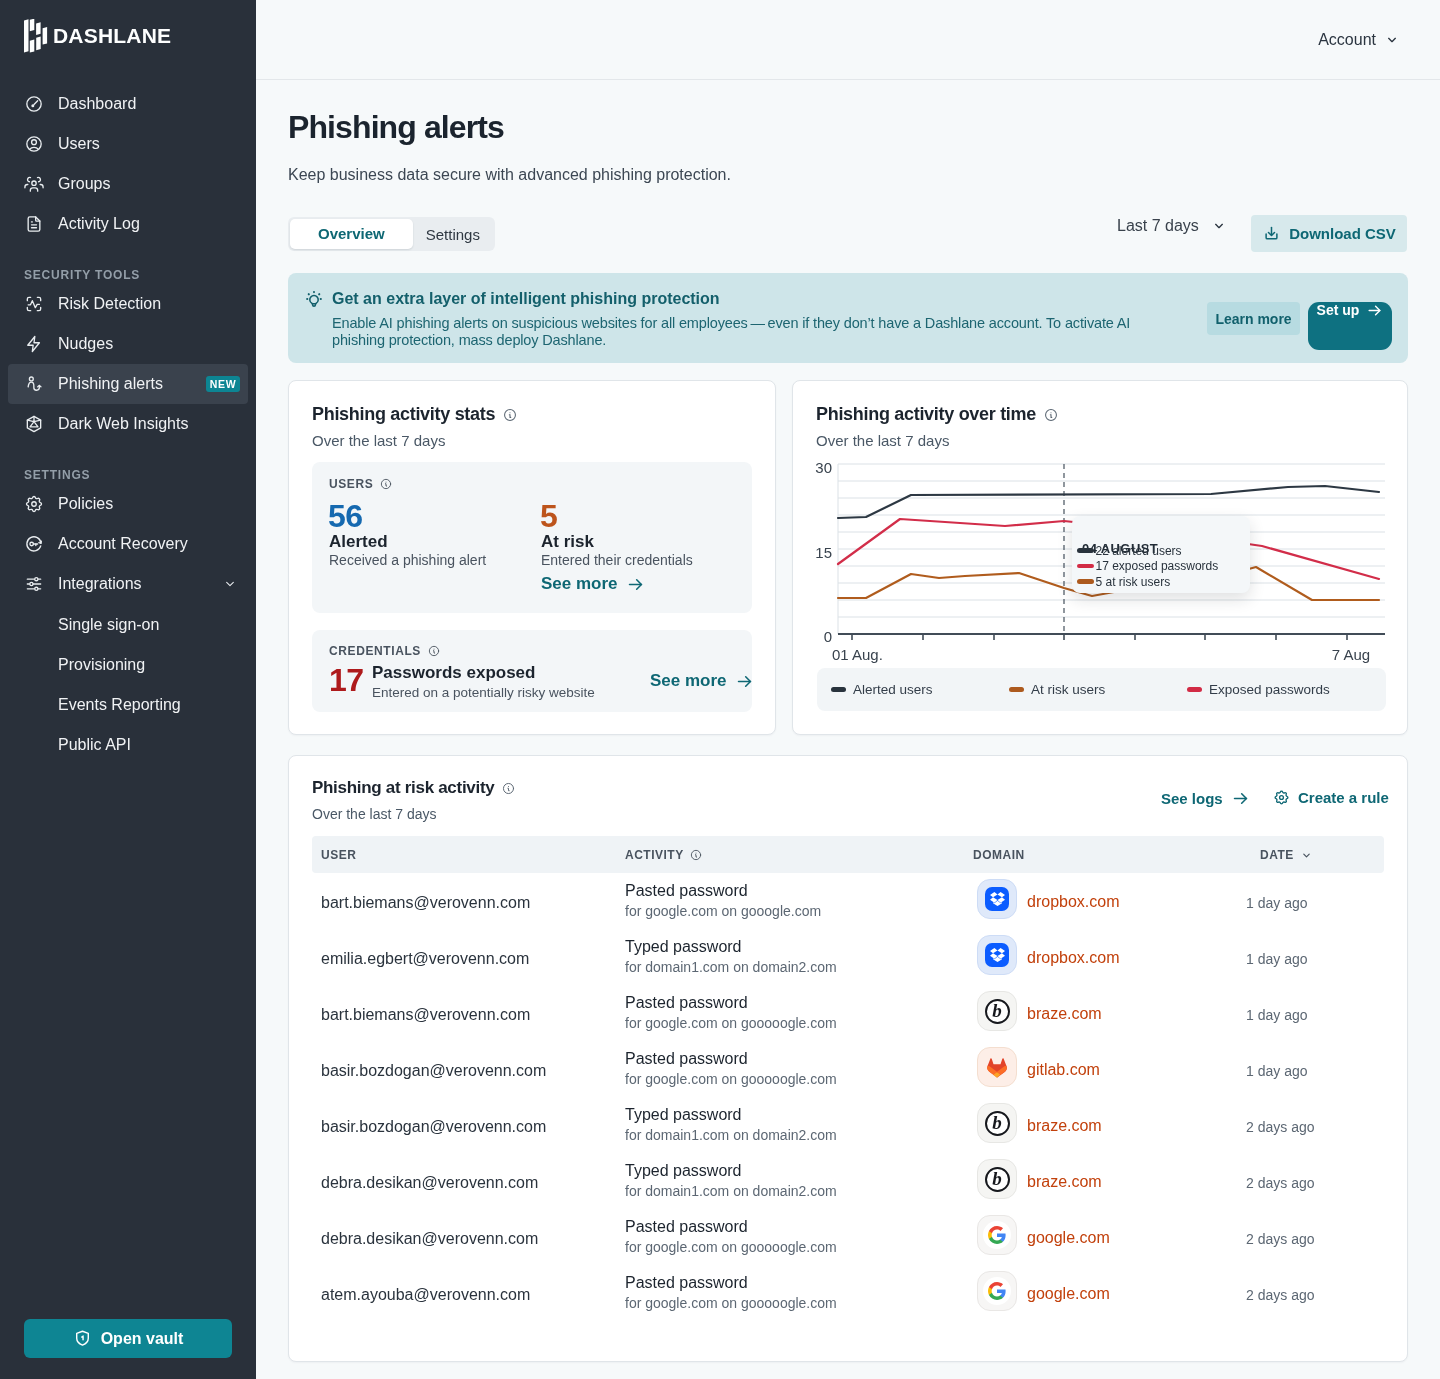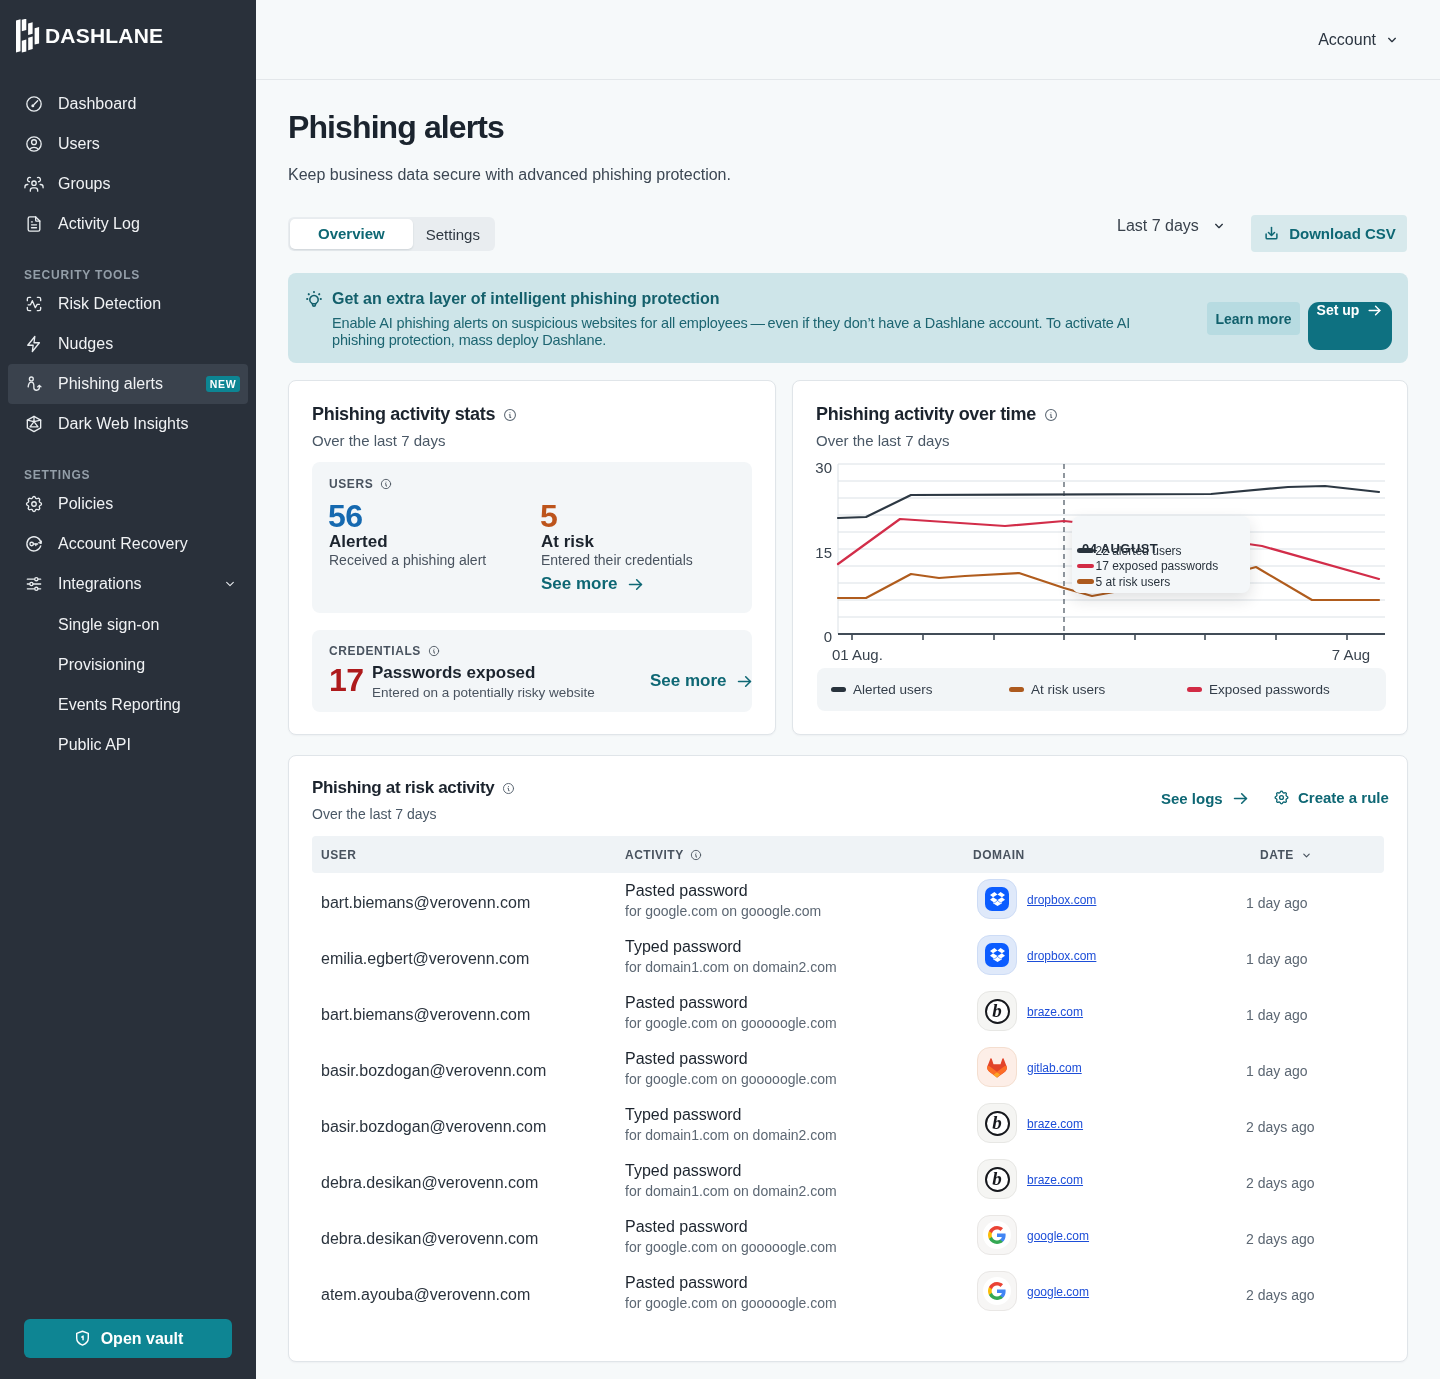--- a/index.html
+++ b/index.html
@@ -49,39 +49,39 @@
 .email { font-size:16px; color:#2a333d; }
 .sq-db { background:#dfe9fa; border:1px solid #cddcf6; }
 .db-in { width:24px; height:24px; background:#0b5cff; border-radius:7px; display:flex; align-items:center; justify-content:center; }
 .sq-bz { background:#f5f5f3; border:1px solid #e7e7e4; }
 .bz-in { width:25px; height:25px; background:#fff; border:2px solid #16181d; border-radius:50%; display:flex; align-items:center; justify-content:center; font-family:"Liberation Serif",serif; font-style:italic; font-weight:bold; font-size:19px; color:#16181d; line-height:1; padding-bottom:2px; }
 .sq-gl { background:#fdeee7; border:1px solid #f4decf; }
 .sq-gg { background:#f7f6f5; border:1px solid #e9e7e5; }
 .gg-in { width:28px; height:28px; background:#fff; border-radius:50%; display:flex; align-items:center; justify-content:center; }
 .act-main { font-size:16px; color:#1c242e; }
 .act-sub { font-size:14px; color:#5c6773; }
-.domname { font-size:12px; color:#1d4ed8;text-decoration:underline; }
+.domname { font-size:16px; color:#c2410c; }
 .dt { font-size:14px; color:#5c6773; }
 .sq { position:absolute; width:40px; height:40px; border-radius:13px; display:flex; align-items:center; justify-content:center; }
 .link { color:#0e6774; font-size:15px; font-weight:bold; display:flex; align-items:center; gap:8px; }
 
 .legend { position:absolute; left:817px; top:668px; width:569px; height:43px; background:#f2f5f7; border-radius:8px; }
 .lg { position:absolute; top:0; height:43px; display:flex; align-items:center; gap:7px; font-size:13.5px; color:#333d49; }
 .sw { width:15px; height:5px; border-radius:2.5px; display:inline-block; }
 .tooltip { position:absolute; left:1072px; top:516px; width:178px; height:77px; background:#f4f7f9; border-radius:8px; box-shadow:0 6px 16px rgba(25,35,45,.14); }
 .tt-title { position:absolute; left:10px; top:25px; font-size:13px; font-weight:bold; letter-spacing:0.4px; color:#222c36; }
 .tt-row { position:absolute; left:4.5px; display:flex; align-items:center; gap:2px; font-size:12px; color:#28323c; }
 .tt-sw { width:17px; height:4.5px; flex:none; border-radius:2.5px; }
 </style>
 </head>
 <body>
 <div class="page">
 
   <div class="sidebar">
-    <div class="abs" style="left:16px; top:19px; display:flex; align-items:center; height:34px;">
+    <div class="abs" style="left:24px; top:19px; display:flex; align-items:center; height:34px;">
         <svg width="24" height="34" viewBox="0 0 24 34" fill="#fdfefe">
           <path d="M0 1.4 L4.5 0.19999999999999996 L4.5 32.199999999999996 L0 33.4 Z"></path>
           <path d="M5.8 0.8 L10.3 -0.3999999999999999 L10.3 11.0 L5.8 12.2 Z"></path>
           <path d="M5.8 21.8 L10.3 20.6 L10.3 32.4 L5.8 33.6 Z"></path>
           <path d="M12.1 4.4 L16.6 3.2 L16.6 14.700000000000001 L12.1 15.9 Z"></path>
           <path d="M12.2 18.7 L16.7 17.5 L16.7 30.1 L12.2 31.3 Z"></path>
           <path d="M18.6 9.2 L23.1 7.999999999999999 L23.1 24.400000000000002 L18.6 25.6 Z"></path>
         </svg>
         <span style="font-size:21px; font-weight:bold; letter-spacing:0.2px; color:#fdfefe; margin-left:5px;">DASHLANE</span>
       </div>

